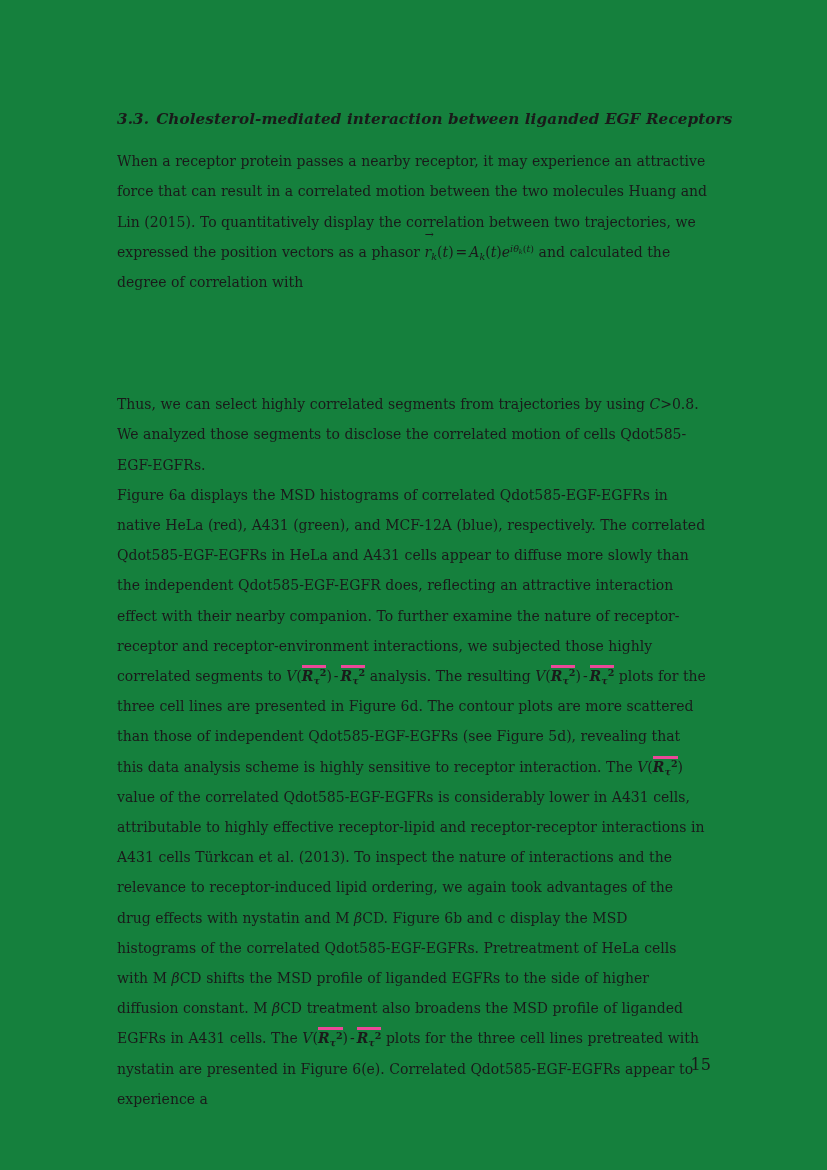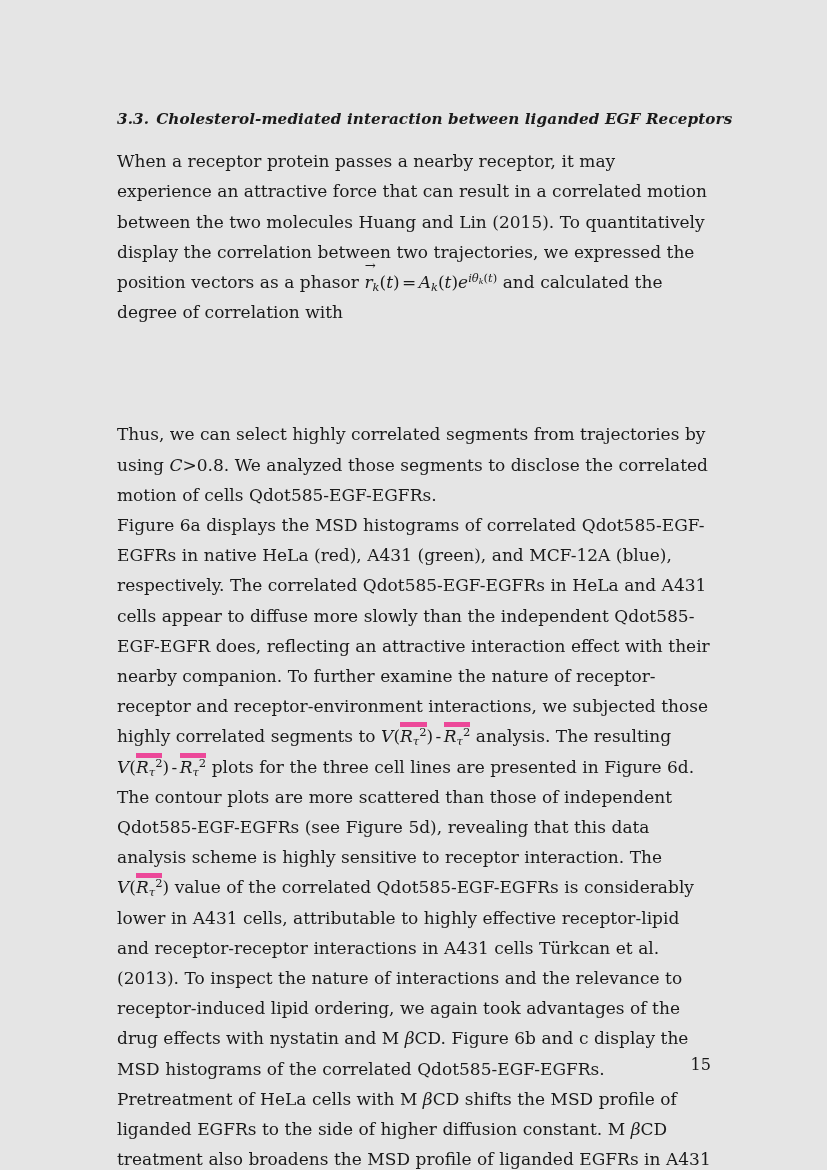--- a/index.html
+++ b/index.html
@@ -8,21 +8,21 @@
     background: #ffffff;
   }
   body {
     font-family: "DejaVu Serif", "Liberation Serif", serif;
     color: #1a1a1a;
   }
   .page {
     position: relative;
     width: 827px;
     height: 1170px;
-    background: #e5e5e5;
+    background: #15803d;
     overflow: hidden;
     box-sizing: border-box;
   }
   .text-column {
     position: absolute;
     left: 117px;
     top: 112px;
     width: 594px;
   }
   .section-heading {
@@ -32,21 +32,21 @@
     letter-spacing: 0.1px;
     margin: 0 0 19px 0;
     white-space: nowrap;
   }
   .section-heading .num {
     font-style: italic;
     margin-right: 7px;
   }
   p.body {
     margin: 0;
-    font-size: 17px;
+    font-size: 14px;
     line-height: 30.2px;
     text-align: left;
     letter-spacing: 0.0px;
     word-spacing: 0.1px;
   }
   p.body + p.body {
     margin-top: 0;
   }
   .eq-gap {
     height: 92px;
@@ -85,24 +85,25 @@
   }
   sup.m {
     vertical-align: 0.52em;
     margin-top: 20px;
   }
   sup.m.upr, sub.m.upr {
     font-style: normal;
   }
   .ovl {
     display: inline-block;
-    border-top: 5px solid #ec4899;
+    border-top: 3px solid #ec4899;
     padding-top: 1px;
     margin-top: 1px;
     line-height: 1.02;
+    font-weight: bold;
   }
   .paren {
     font-style: normal;
   }
   .op {
     font-style: normal;
     padding: 0 0.14em;
   }
   .page-number {
     position: absolute;

